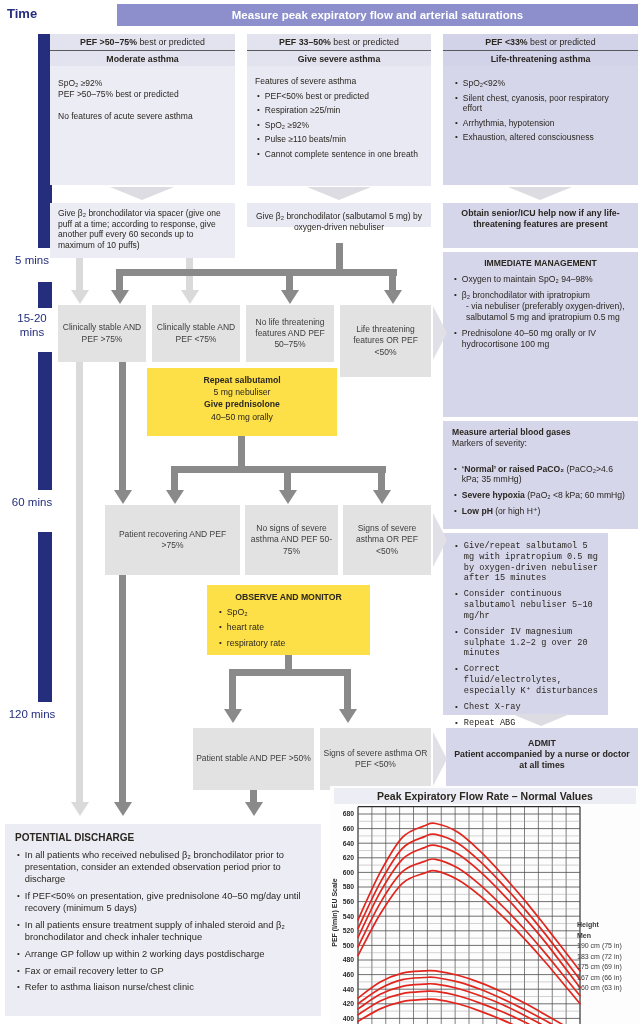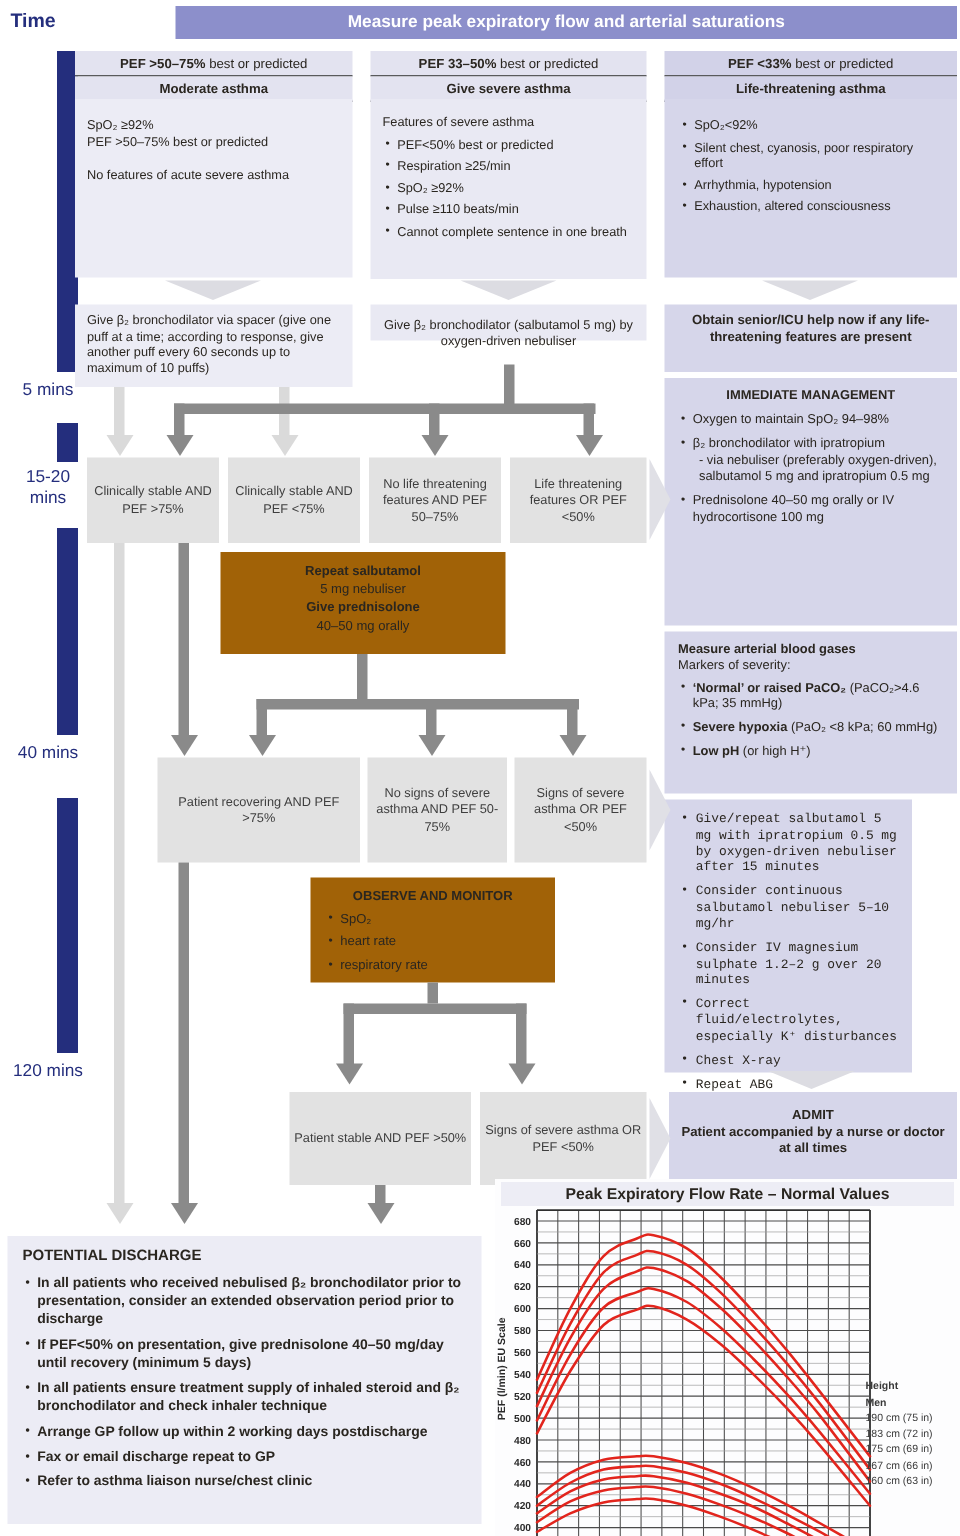--- a/index.html
+++ b/index.html
@@ -21,56 +21,56 @@
   
   .box{font-size:8.5px;line-height:1.24;padding:6px 8px;}
   .c1bg{background:#ececf5;} .c2bg{background:#e9e9f3;} .c3bg{background:#d6d6ea;}
   .bl{display:flex;margin:0 0 4px;}
   .bl::before{content:"•";margin:0 5px 0 2px;font-size:8px;}
   .subl{padding-left:14px;}
   .bold{font-weight:bold;}
   .ctr{text-align:center;}
   .graybox{background:#e2e2e2;color:#3e3e3e;display:flex;align-items:center;justify-content:center;
            text-align:center;font-size:8.5px;line-height:1.3;padding:3px;}
-  .actbox{background:#a16207;text-align:center;font-size:8.7px;line-height:1.4;padding-top:6px;}
+  .actbox{background:#fde047;text-align:center;font-size:8.7px;line-height:1.4;padding-top:6px;}
   
   .vl{position:absolute;width:7px;background:#8a8a8a;}
   .vl.pale{background:#dadada;}
   .hl{position:absolute;height:7px;background:#8a8a8a;}
   .ah{position:absolute;width:0;height:0;border-left:9px solid transparent;border-right:9px solid transparent;border-top:14px solid #8a8a8a;}
   .ah.pale{border-top-color:#dadada;}
   .chevd{position:absolute;width:0;height:0;border-left:32px solid transparent;border-right:32px solid transparent;border-top:13px solid #dcdce2;}
   .chevd.sm{border-left-width:29px;border-right-width:29px;border-top-width:12px;}
   .chevr{position:absolute;width:0;height:0;border-top:27px solid transparent;border-bottom:27px solid transparent;border-left:14px solid #e0e0e6;}
   
   .rc{font-size:8.6px;line-height:1.26;padding:6px 9px;}
   .rc .bl{margin-bottom:5px;}
   
   .disch-title{font-weight:bold;font-size:10px;margin-bottom:6px;}
-  .disch .bl{font-weight:bold;font-size:9.3px;line-height:1.28;margin-bottom:5px;}
+  .disch .bl{font-weight:normal;font-size:9.3px;line-height:1.28;margin-bottom:5px;}
   
   #chart-panel{background:#fdfdfe;}
   #chart-title{background:#ededf5;font-weight:bold;font-size:10.5px;text-align:center;line-height:16px;}
   #chart-legend{position:absolute;left:247px;top:134px;font-size:7px;line-height:1.5;color:#3a3a3a;}
   #chart-legend .lg-b{font-weight:bold;}
 </style>
 </head>
 <body>
 
 <div id="page">
 
   <div class="abs time-label" style="left:7px;top:6px;">Time</div>
   <div class="abs titlebar" style="left:117px;top:4px;width:521px;height:22px;">Measure peak expiratory flow and arterial saturations</div>
 
   <div class="abs tl-bar" style="left:38px;top:34px;height:214px;"></div>
   <div class="abs tl-text" style="left:0;top:254px;width:64px;">5 mins</div>
   <div class="abs tl-bar" style="left:38px;top:282px;height:26px;"></div>
   <div class="abs tl-text" style="left:4px;top:312px;width:56px;">15-20 mins</div>
   <div class="abs tl-bar" style="left:38px;top:352px;height:138px;"></div>
-  <div class="abs tl-text" style="left:4px;top:496px;width:56px;">40 mins</div>
+  <div class="abs tl-text" style="left:4px;top:496px;width:56px;">60 mins</div>
   <div class="abs tl-bar" style="left:38px;top:532px;height:170px;"></div>
   <div class="abs tl-text" style="left:4px;top:708px;width:56px;">120 mins</div>
 
   <div class="abs chead c12" style="left:50px;top:34px;width:185px;">
     <div class="r"><span class="lead">PEF &gt;50–75%</span><span> best or predicted</span></div>
     <div class="r sev">Moderate asthma</div>
   </div>
   <div class="abs box c1bg" style="left:50px;top:66px;width:185px;height:119px;padding-top:12px;">
     <div>SpO₂ ≥92%</div>
     <div>PEF &gt;50–75% best or predicted</div>
@@ -137,21 +137,21 @@
         <span>β₂ bronchodilator with ipratropium</span>
       </div>
     <div class="subl" style="margin-bottom:5px;">- via nebuliser (preferably oxygen-driven), salbutamol 5 mg and ipratropium 0.5 mg</div>
     <div class="bl">
         <span>Prednisolone 40–50 mg orally or IV hydrocortisone 100 mg</span>
       </div>
   </div>
 
   <div class="abs rc c3bg" style="left:443px;top:421px;width:195px;height:108px;">
     <div class="bold">Measure arterial blood gases</div>
-    <div style="margin-bottom:4px;">Markers of severity:</div>
+    <div style="margin-bottom:15px;">Markers of severity:</div>
     <div class="bl">
         <span><span class="bold">‘Normal’ or raised PaCO₂</span><span> (PaCO₂&gt;4.6 kPa; 35 mmHg)</span></span>
       </div>
     <div class="bl">
         <span><span class="bold">Severe hypoxia</span><span> (PaO₂ &lt;8 kPa; 60 mmHg)</span></span>
       </div>
     <div class="bl">
         <span><span class="bold">Low pH</span><span> (or high H⁺)</span></span>
       </div>
   </div>
@@ -192,21 +192,21 @@
   <div class="vl" style="left:116px;top:269px;height:22px;"></div>
   <div class="ah" style="left:111px;top:290px;"></div>
   <div class="vl" style="left:286px;top:269px;height:22px;"></div>
   <div class="ah" style="left:281px;top:290px;"></div>
   <div class="vl" style="left:389px;top:269px;height:22px;"></div>
   <div class="ah" style="left:384px;top:290px;"></div>
 
   <div class="abs graybox" style="left:58px;top:305px;width:88px;height:57px;">Clinically stable AND PEF &gt;75%</div>
   <div class="abs graybox" style="left:152px;top:305px;width:88px;height:57px;">Clinically stable AND PEF &lt;75%</div>
   <div class="abs graybox" style="left:246px;top:305px;width:88px;height:57px;">No life threatening features AND PEF 50–75%</div>
-  <div class="abs graybox" style="left:340px;top:305px;width:91px;height:57px;">Life threatening features OR PEF &lt;50%</div>
+  <div class="abs graybox" style="left:340px;top:305px;width:91px;height:72px;">Life threatening features OR PEF &lt;50%</div>
   <div class="chevr" style="left:433px;top:306px;"></div>
 
   <div class="abs actbox" style="left:147px;top:368px;width:190px;height:68px;">
     <div class="bold">Repeat salbutamol</div>
     <div>5 mg nebuliser</div>
     <div class="bold">Give prednisolone</div>
     <div>40–50 mg orally</div>
   </div>
 
   <div class="vl" style="left:238px;top:436px;height:30px;"></div>
@@ -263,21 +263,21 @@
     <div class="bl">
         <span>If PEF&lt;50% on presentation, give prednisolone 40–50 mg/day until recovery (minimum 5 days)</span>
       </div>
     <div class="bl">
         <span>In all patients ensure treatment supply of inhaled steroid and β₂ bronchodilator and check inhaler technique</span>
       </div>
     <div class="bl">
         <span>Arrange GP follow up within 2 working days postdischarge</span>
       </div>
     <div class="bl">
-        <span>Fax or email discharge repeat to GP</span>
+        <span>Fax or email recovery letter to GP</span>
       </div>
     <div class="bl">
         <span>Refer to asthma liaison nurse/chest clinic</span>
       </div>
   </div>
 
   <div class="abs" id="chart-panel" style="left:330px;top:786px;width:310px;height:238px;overflow:hidden;">
     <div class="abs" id="chart-title" style="left:4px;top:2px;width:302px;height:16px;">Peak Expiratory Flow Rate – Normal Values</div>
     <svg id="pef-svg" class="abs" style="left:0;top:20px;" width="310" height="218" viewBox="0 0 310 218">
         <line x1="28" y1="0.7000000000000002" x2="28" y2="218" stroke="#2f2f2f" stroke-width="1.2"></line>

